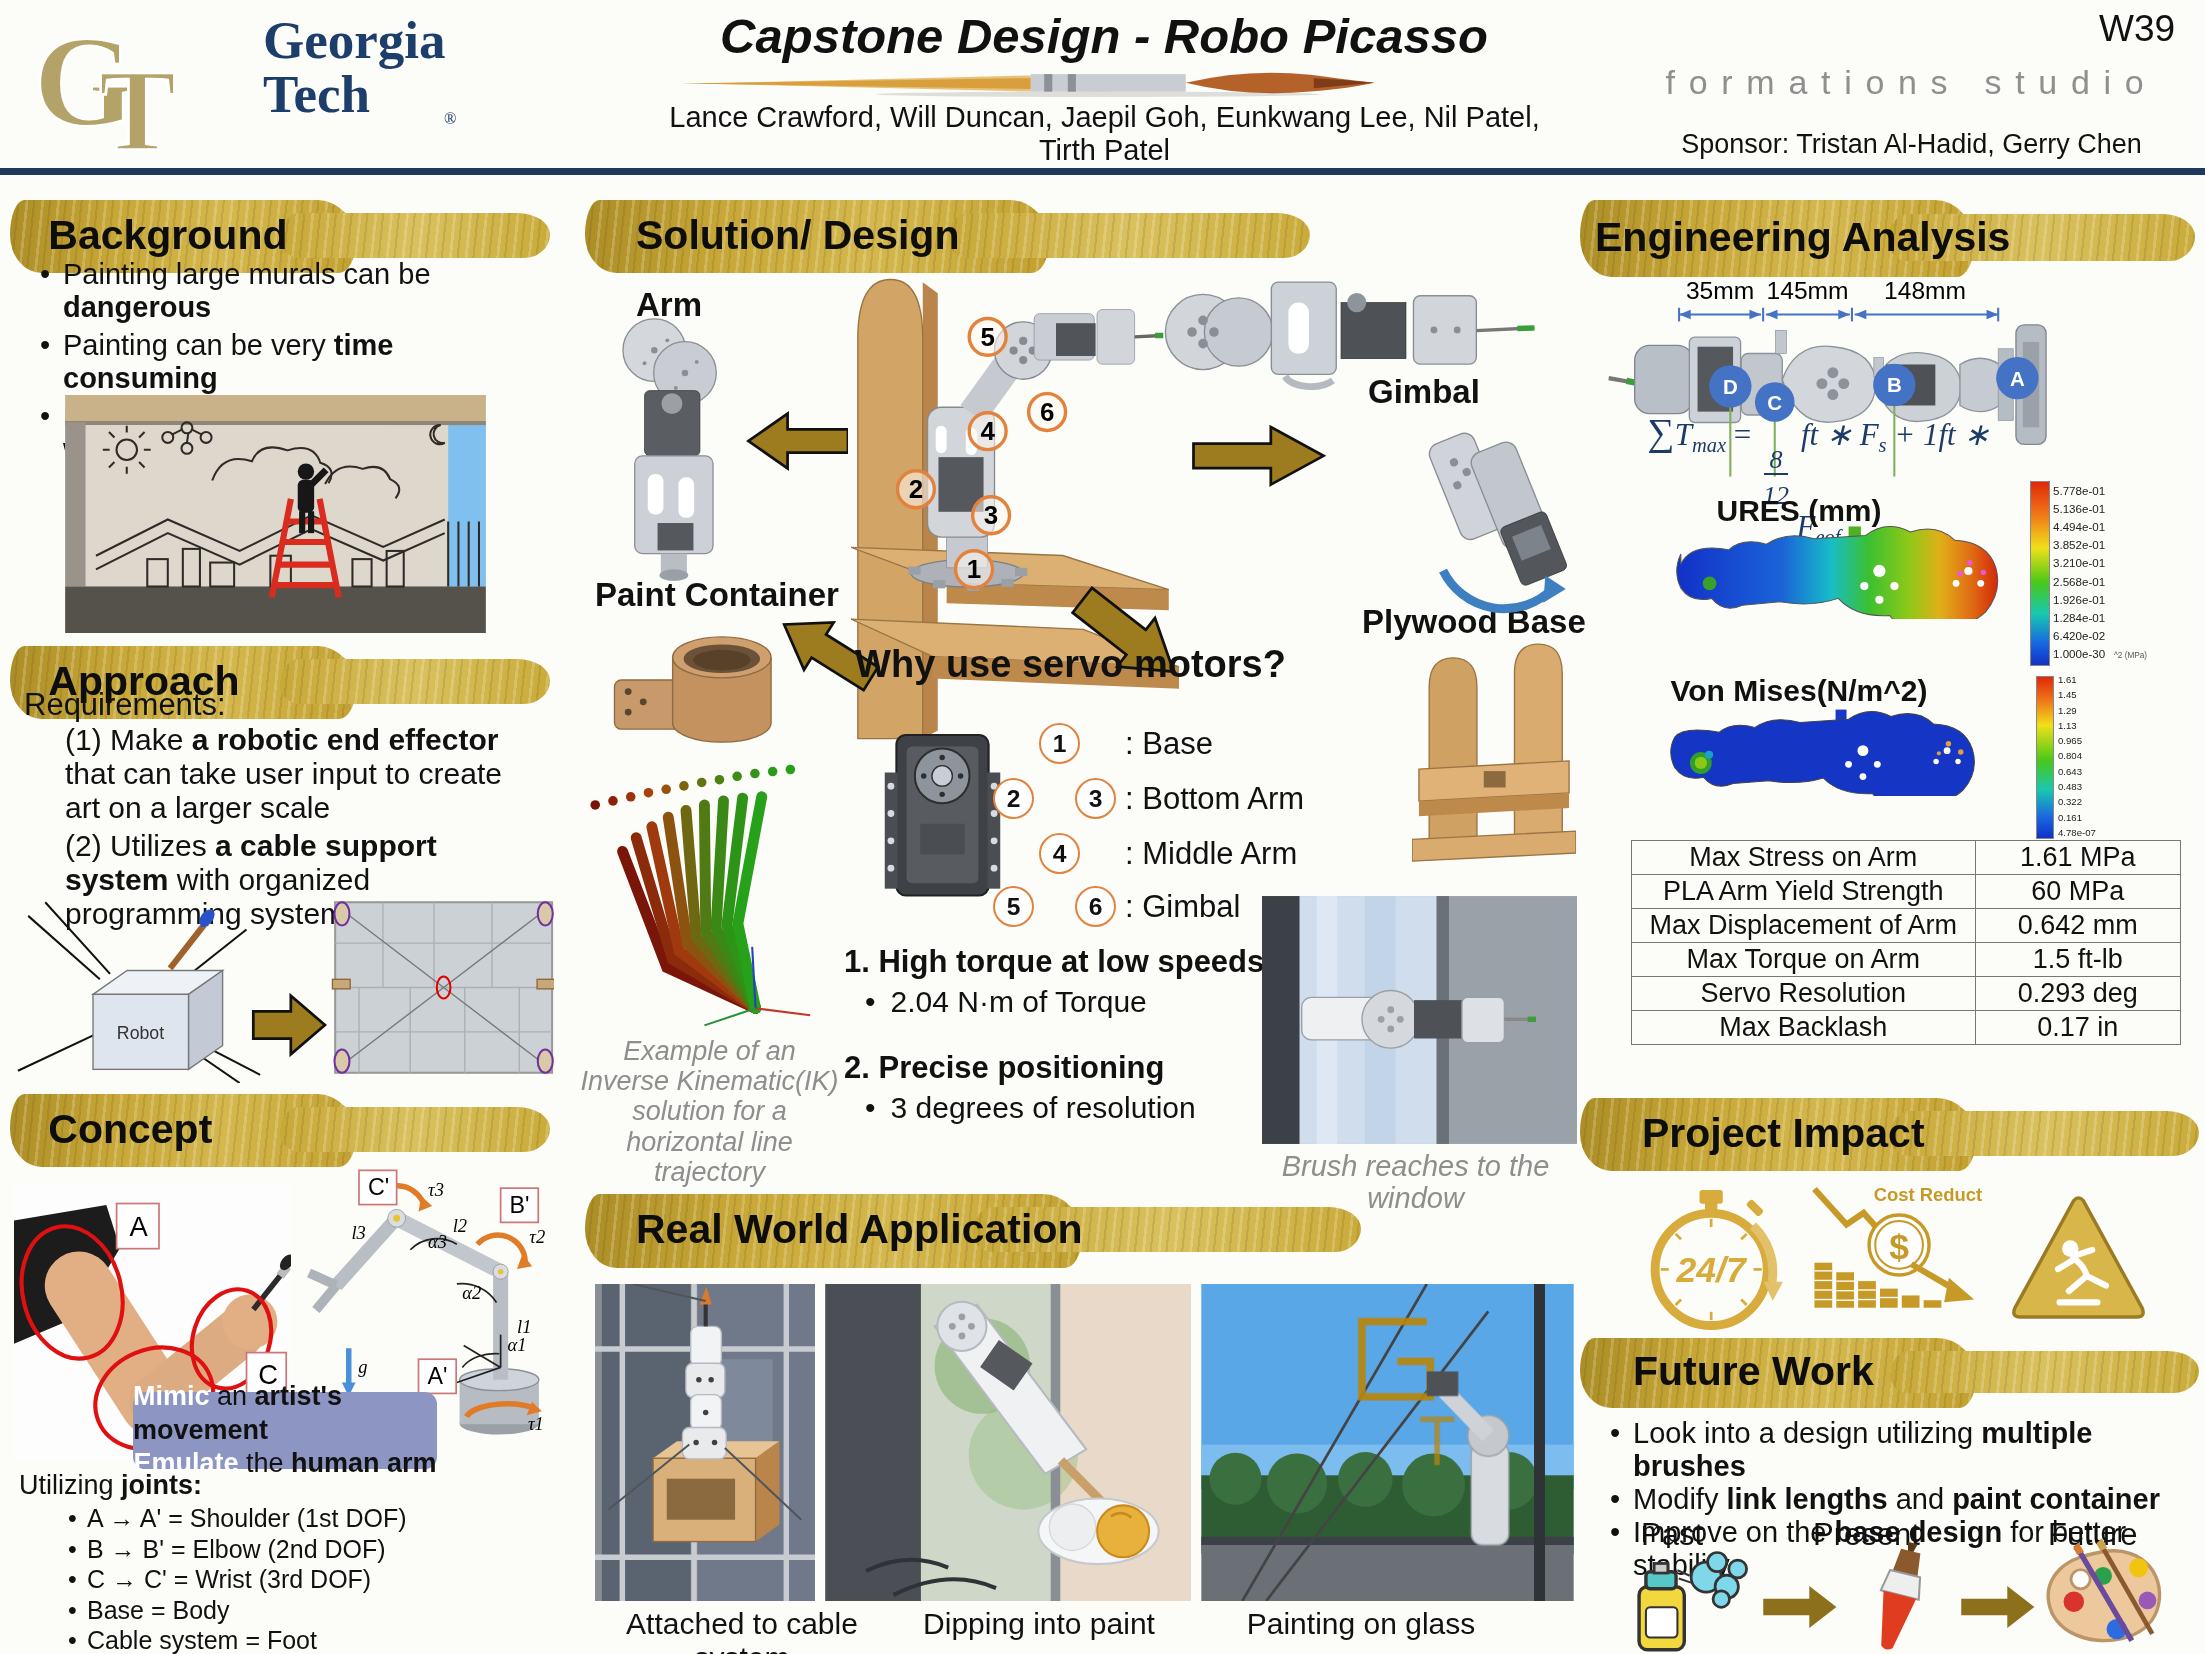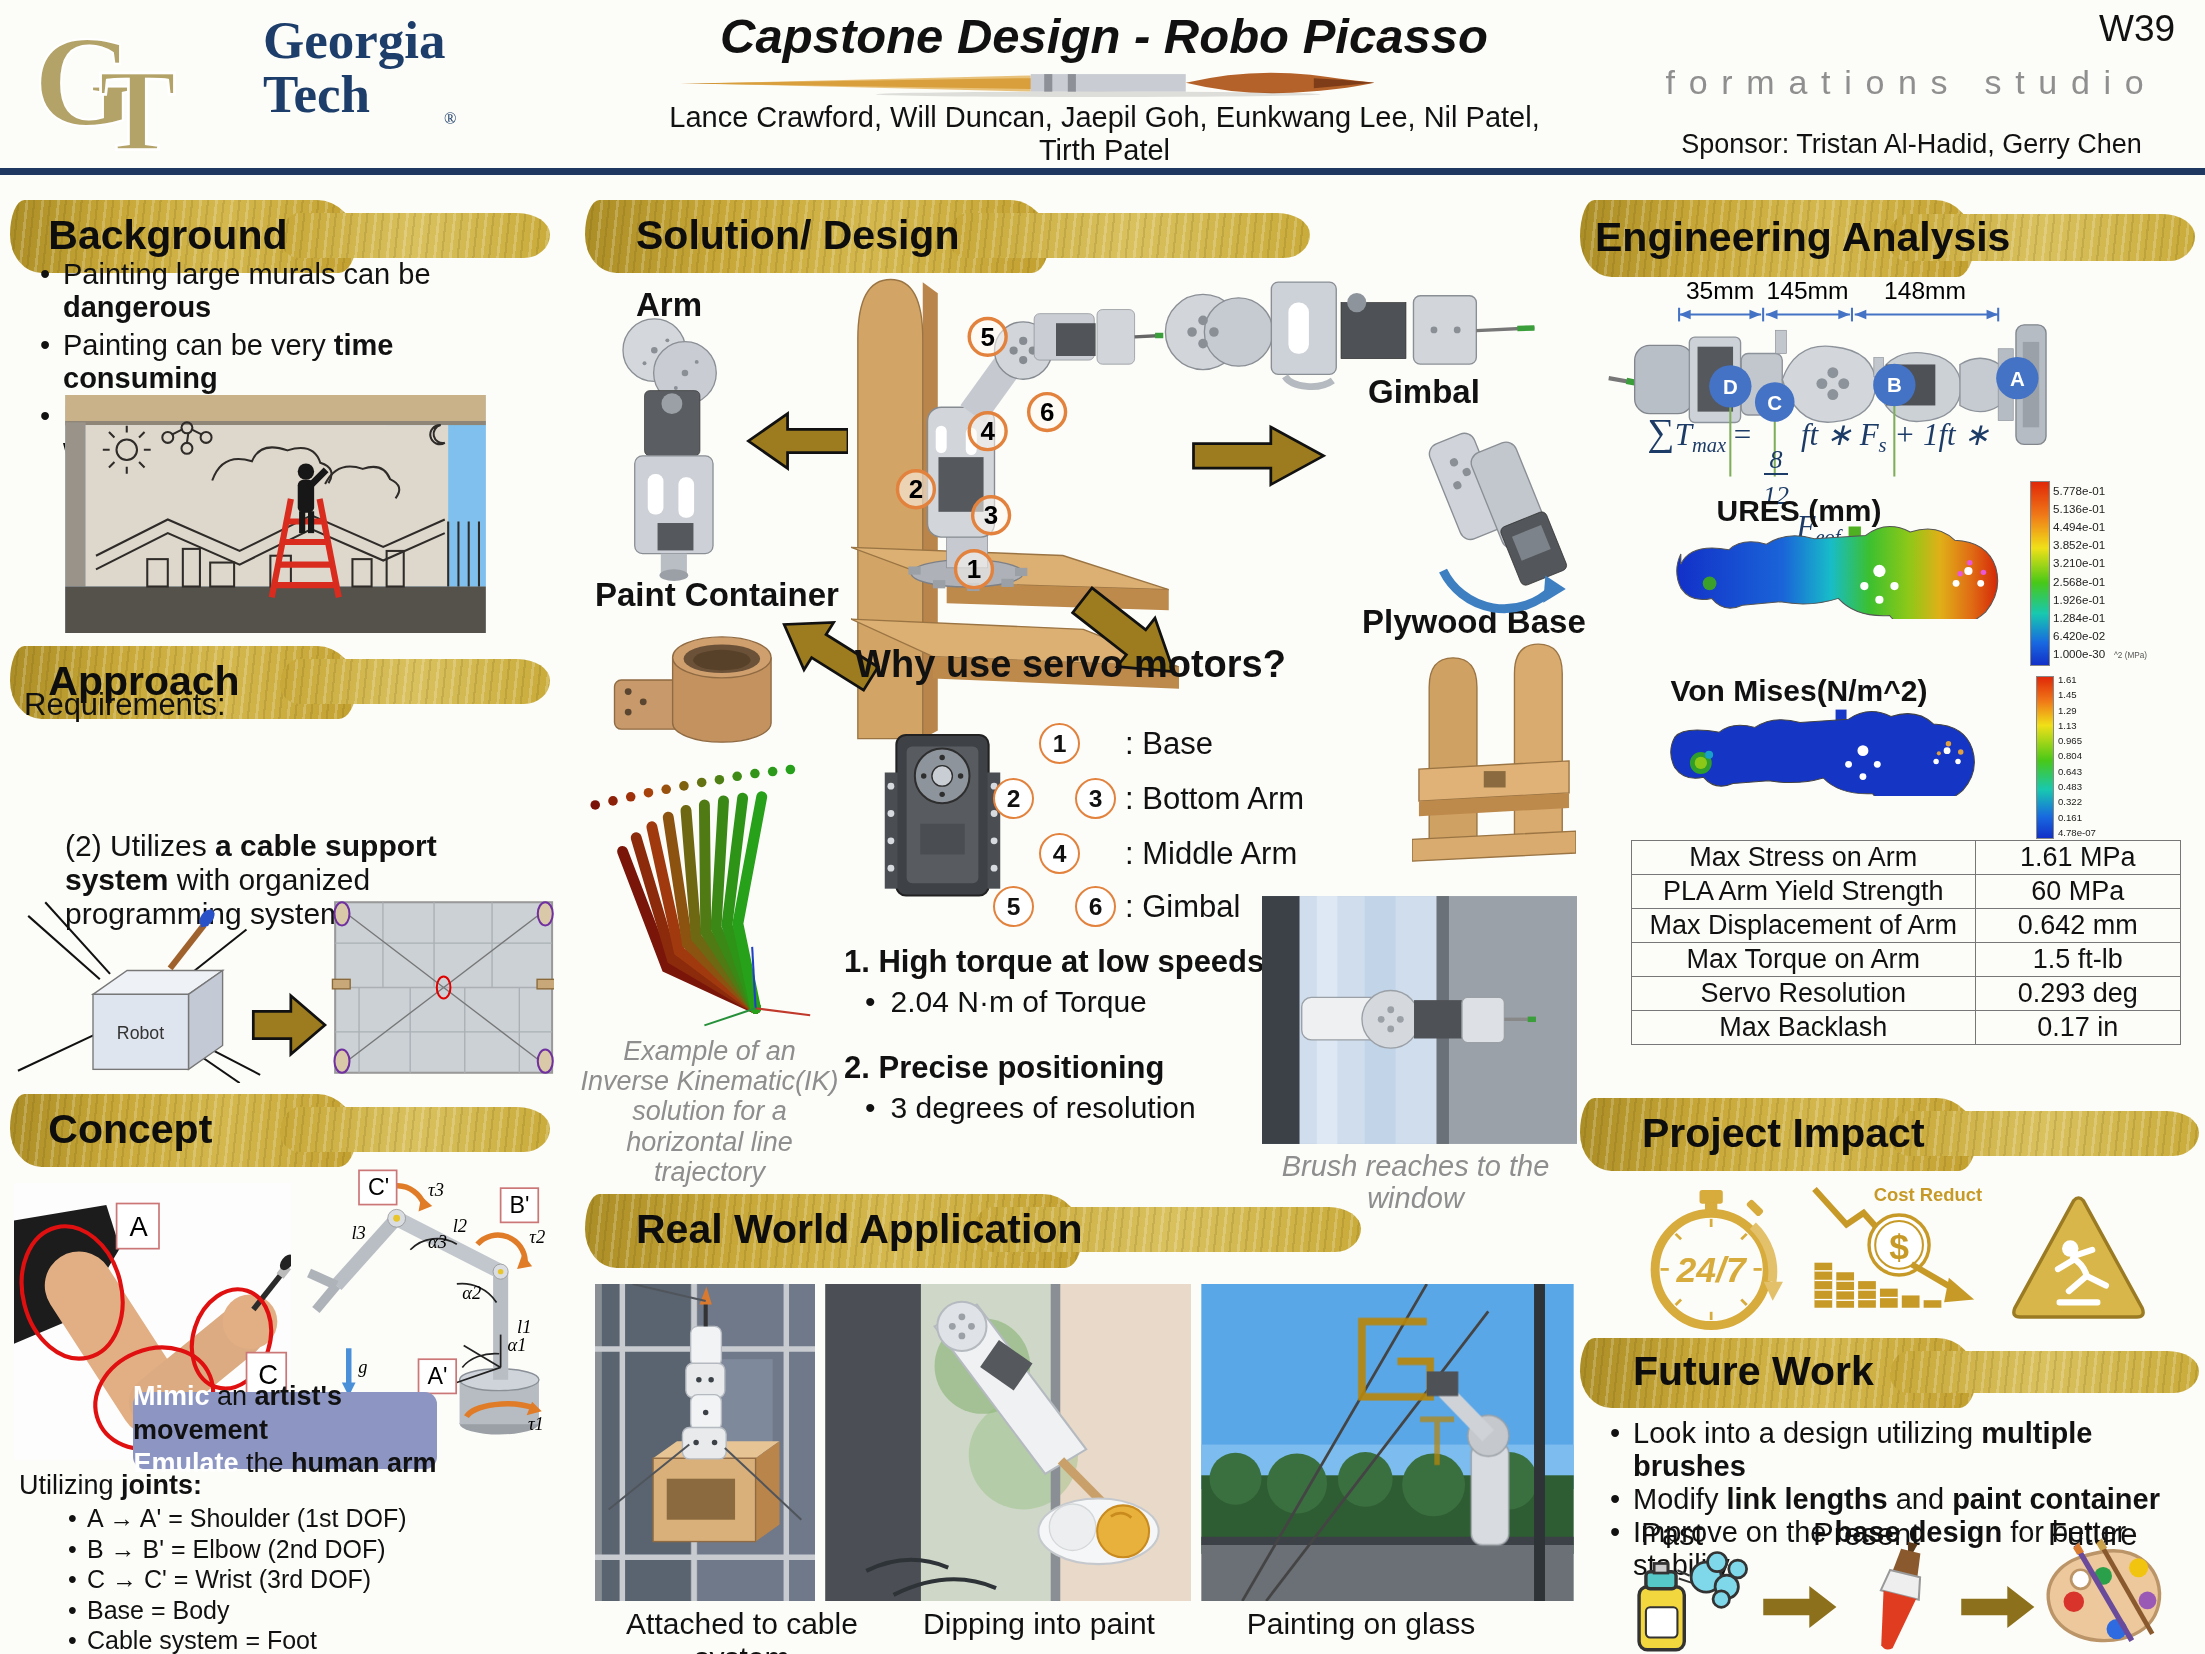--- a/index.html
+++ b/index.html
@@ -127,20 +127,23 @@
         <rect x="355" y="170" width="9" height="32"></rect>
     </g>
   </svg>
 
   <div class="brush" style="left:10.3px;top:643px;width:540px;height:81px">
     <div class="bm1"></div>
     <div class="bm2"></div>
     <div class="sec-label">Approach</div>
   </div>
   <div class="abs" style="left:24px;top:687px;font-size:31px;">Requirements:</div>
+  <div class="abs" style="left:65px;top:723px;width:479px;font-size:30px;line-height:1.13;">
+    <span>(1) Make </span><span class="b">a robotic end effector</span><span> that can take user input to create art on a larger scale</span>
+  </div>
   <div class="abs" style="left:65px;top:829px;width:479px;font-size:30px;line-height:1.13;">
     <span>(2) Utilizes </span><span class="b">a cable support system</span><span> with organized programming system</span>
   </div>
 
   <svg class="abs" style="left:13.7px;top:892px" width="540" height="191" viewBox="0 0 790 280">
     <g stroke="#111" stroke-width="3">
       <line x1="20" y1="35" x2="125" y2="128"></line>
         <line x1="5" y1="262" x2="120" y2="208"></line>
       <line x1="340" y1="55" x2="248" y2="128"></line>
         <line x1="360" y1="268" x2="252" y2="212"></line>

